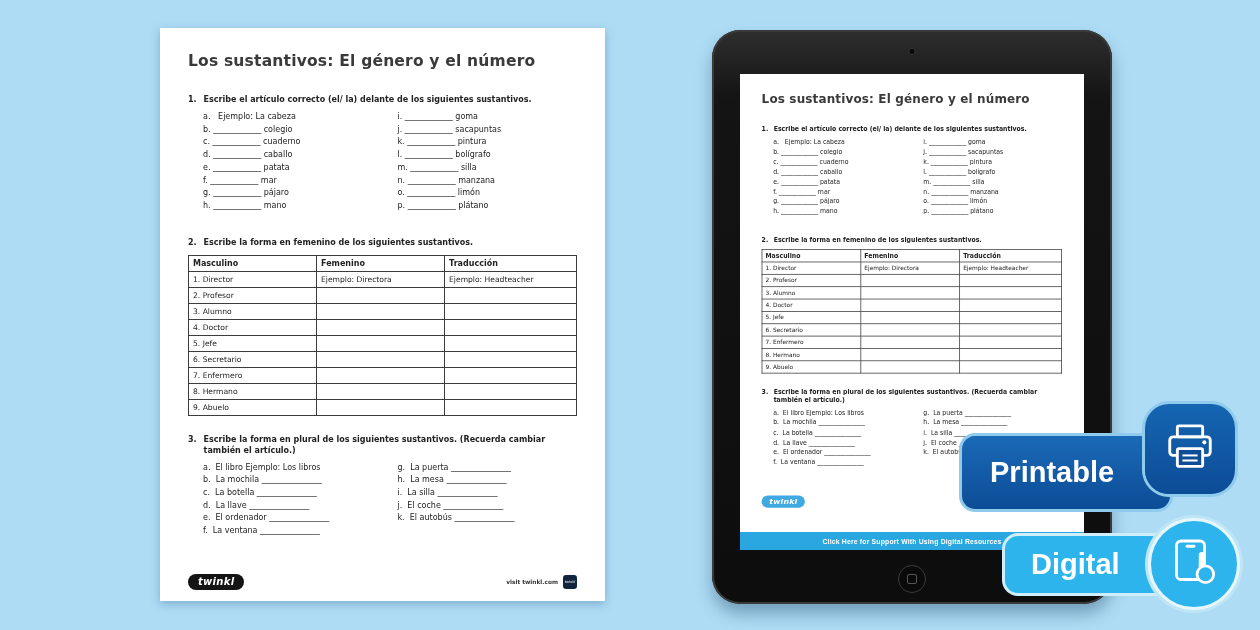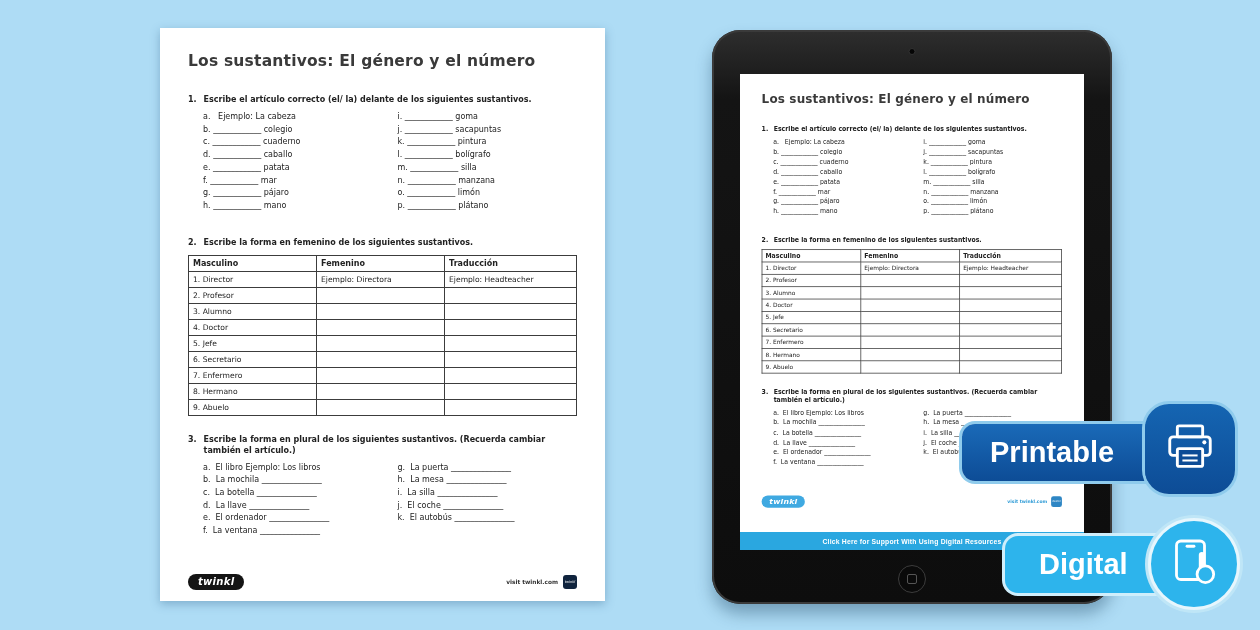--- a/index.html
+++ b/index.html
@@ -57,32 +57,32 @@
       color:#fff;font-size:6.8px;font-weight:700;display:flex;align-items:center;justify-content:center;
       letter-spacing:.2px;}
   .home{position:absolute;bottom:11px;left:50%;transform:translateX(-50%);width:28px;height:28px;
       border-radius:50%;background:#0a0a0a;border:1px solid #3c3c3c;
       display:flex;align-items:center;justify-content:center;}
   .home-square{width:10px;height:10px;border:1px solid #555;border-radius:2px;}
 
   
   .badge{position:absolute;z-index:6;}
   .badge-printable{left:962px;top:404px;width:273px;height:96px;}
-  .pb-pill{position:absolute;left:0;top:20px;width:208px;height:57px;border-radius:13px;
+  .pb-pill{position:absolute;left:0;top:32px;width:208px;height:73px;border-radius:13px;
       background:linear-gradient(180deg,var(--printable-blue-light),var(--printable-blue));
       color:#fff;font-size:29px;font-weight:700;display:flex;align-items:center;
       justify-content:flex-start;padding-left:28px;box-shadow:0 0 0 3px var(--ring-blue);}
   .pb-tile{position:absolute;right:0;top:0;width:90px;height:90px;border-radius:24px;
       background:linear-gradient(180deg,#1565b2,var(--printable-blue));
       box-shadow:0 0 0 3px var(--ring-blue);display:flex;align-items:center;justify-content:center;}
 
   .badge-digital{left:1005px;top:518px;width:235px;height:94px;}
   .dg-pill{position:absolute;left:0;top:18px;width:190px;height:57px;border-radius:13px;
       background:var(--digital-blue);color:#fff;font-size:29px;font-weight:700;
-      display:flex;align-items:center;justify-content:flex-start;padding-left:34px;
+      display:flex;align-items:center;justify-content:flex-start;padding-left:26px;
       box-shadow:0 0 0 3px #cfeefb;}
   .dg-circle{position:absolute;right:0;top:0;width:92px;height:92px;border-radius:50%;
       background:var(--digital-blue);border:3px solid #e6f6fd;box-shadow:0 0 0 3px #bfe6f7;
       display:flex;align-items:center;justify-content:center;}
 </style>
 </head>
 <body>
 
 <div class="stage">
 

